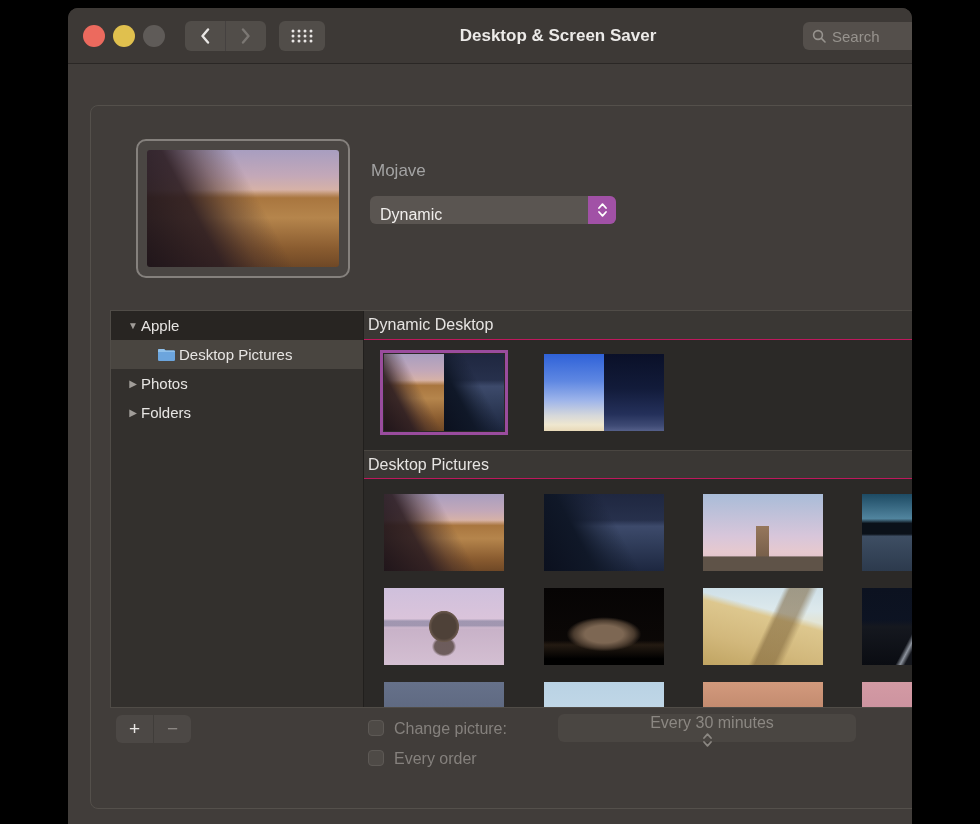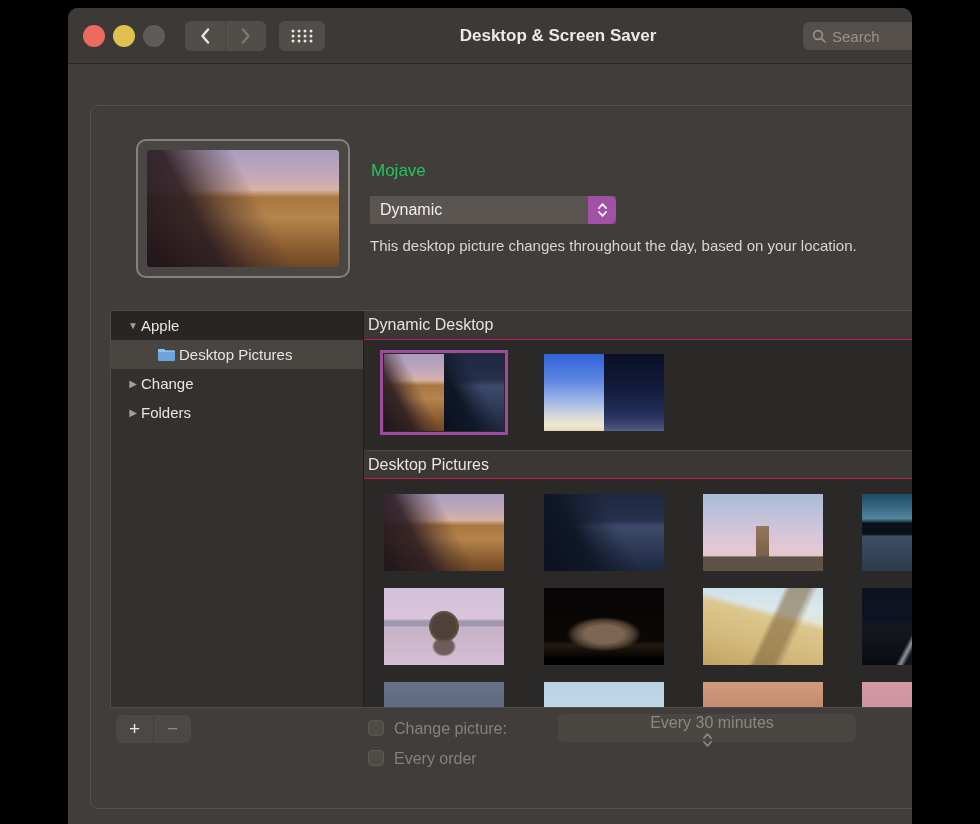--- a/index.html
+++ b/index.html
@@ -23,22 +23,22 @@
   .search{position:absolute;right:15px;top:14px;width:230px;height:28px;background:#544f4b;border-radius:6px;display:flex;align-items:center;padding:0 9px;gap:6px;}
   .search .ph{color:#97938e;font-size:15px;}
   
   .panel{position:absolute;left:22px;top:97px;width:936px;height:704px;border:1px solid #54504b;border-radius:8px;}
   .tabs{position:absolute;left:363px;top:84px;height:28px;display:flex;background:#56524e;border-radius:6px;overflow:hidden;box-shadow:0 0 0 1px rgba(0,0,0,0.25);z-index:5;}
   .tab{display:flex;align-items:center;justify-content:center;font-size:16px;color:#efedec;padding:0 18px;}
   .tab.active{background:#9c50a3;border-radius:6px;}
   
   .well{position:absolute;left:68px;top:131px;width:214px;height:139px;border:2px solid #85817d;border-radius:10px;padding:9px;background:#4a4643;}
   .well .img{width:100%;height:100%;border-radius:3px;}
-  .lbl-mojave{position:absolute;left:303px;top:153px;font-size:17px;color:#22c55e;}
-  .dd{position:absolute;left:302px;top:188px;width:246px;height:28px;background:#5a5551;border-radius:1px;display:flex;align-items:center;}
+  .lbl-mojave{position:absolute;left:303px;top:153px;font-size:17px;color:#a3a3a3;}
+  .dd{position:absolute;left:302px;top:188px;width:246px;height:28px;background:#5a5551;border-radius:6px;display:flex;align-items:flex-end;}
   .dd .val{flex:1;padding-left:10px;font-size:16px;color:#f0eeec;}
   .dd .cap{width:28px;height:28px;background:#a151a6;border-radius:0 6px 6px 0;display:flex;align-items:center;justify-content:center;}
   .desc{position:absolute;left:302px;top:229px;font-size:15px;color:#d8d5d2;}
   
   .content{position:absolute;left:42px;top:302px;width:891px;height:398px;border:1px solid #504c47;display:flex;overflow:hidden;}
   .sidebar{width:253px;background:#33302d;border-right:1px solid #211f1d;flex:none;}
   .srow{height:29px;display:flex;align-items:center;font-size:15px;color:#e7e5e3;}
   .srow .tri{width:16px;text-align:center;font-size:10px;color:#a19d99;margin-left:14px;flex:none;}
   .srow.group{background:#282522;}
   .srow.sel{background:#494540;}
@@ -176,41 +176,40 @@
 
   <div class="dd">
     <span class="val">Dynamic</span>
     <span class="cap">
       <svg width="11" height="16" viewBox="0 0 11 16">
         <path d="M2 6 L5.5 2.2 L9 6" fill="none" stroke="#fff" stroke-width="1.8" stroke-linecap="round" stroke-linejoin="round"></path>
         <path d="M2 10 L5.5 13.8 L9 10" fill="none" stroke="#fff" stroke-width="1.8" stroke-linecap="round" stroke-linejoin="round"></path>
       </svg>
     </span>
   </div>
-  <div class="desc">This desktop picture changes throughout the day, based on your location.</div>
 
   <div class="content">
     <div class="sidebar">
       <div class="srow group">
         <span class="tri">▼</span>
         <span>Apple</span>
       </div>
       <div class="srow sel">
         <span class="ind"></span>
         <span class="icon">
           <svg width="19" height="15" viewBox="0 0 19 15">
             <path d="M1 3.2 Q1 2 2.2 2 L7 2 L8.6 3.6 L16.8 3.6 Q18 3.6 18 4.8 L18 12.8 Q18 14 16.8 14 L2.2 14 Q1 14 1 12.8 Z" fill="#6ca5dd"></path>
             <path d="M1 5 L18 5 L18 4.8 Q18 3.6 16.8 3.6 L8.6 3.6 L7 2 L2.2 2 Q1 2 1 3.2 Z" fill="#8fc0ea"></path>
           </svg>
         </span>
         <span>Desktop Pictures</span>
       </div>
       <div class="srow">
         <span class="tri">▶</span>
-        <span>Change</span>
+        <span>Photos</span>
       </div>
       <div class="srow">
         <span class="tri">▶</span>
         <span>Folders</span>
       </div>
     </div>
 
     <div class="rightpane">
       <div class="sechead">Dynamic Desktop</div>
 

